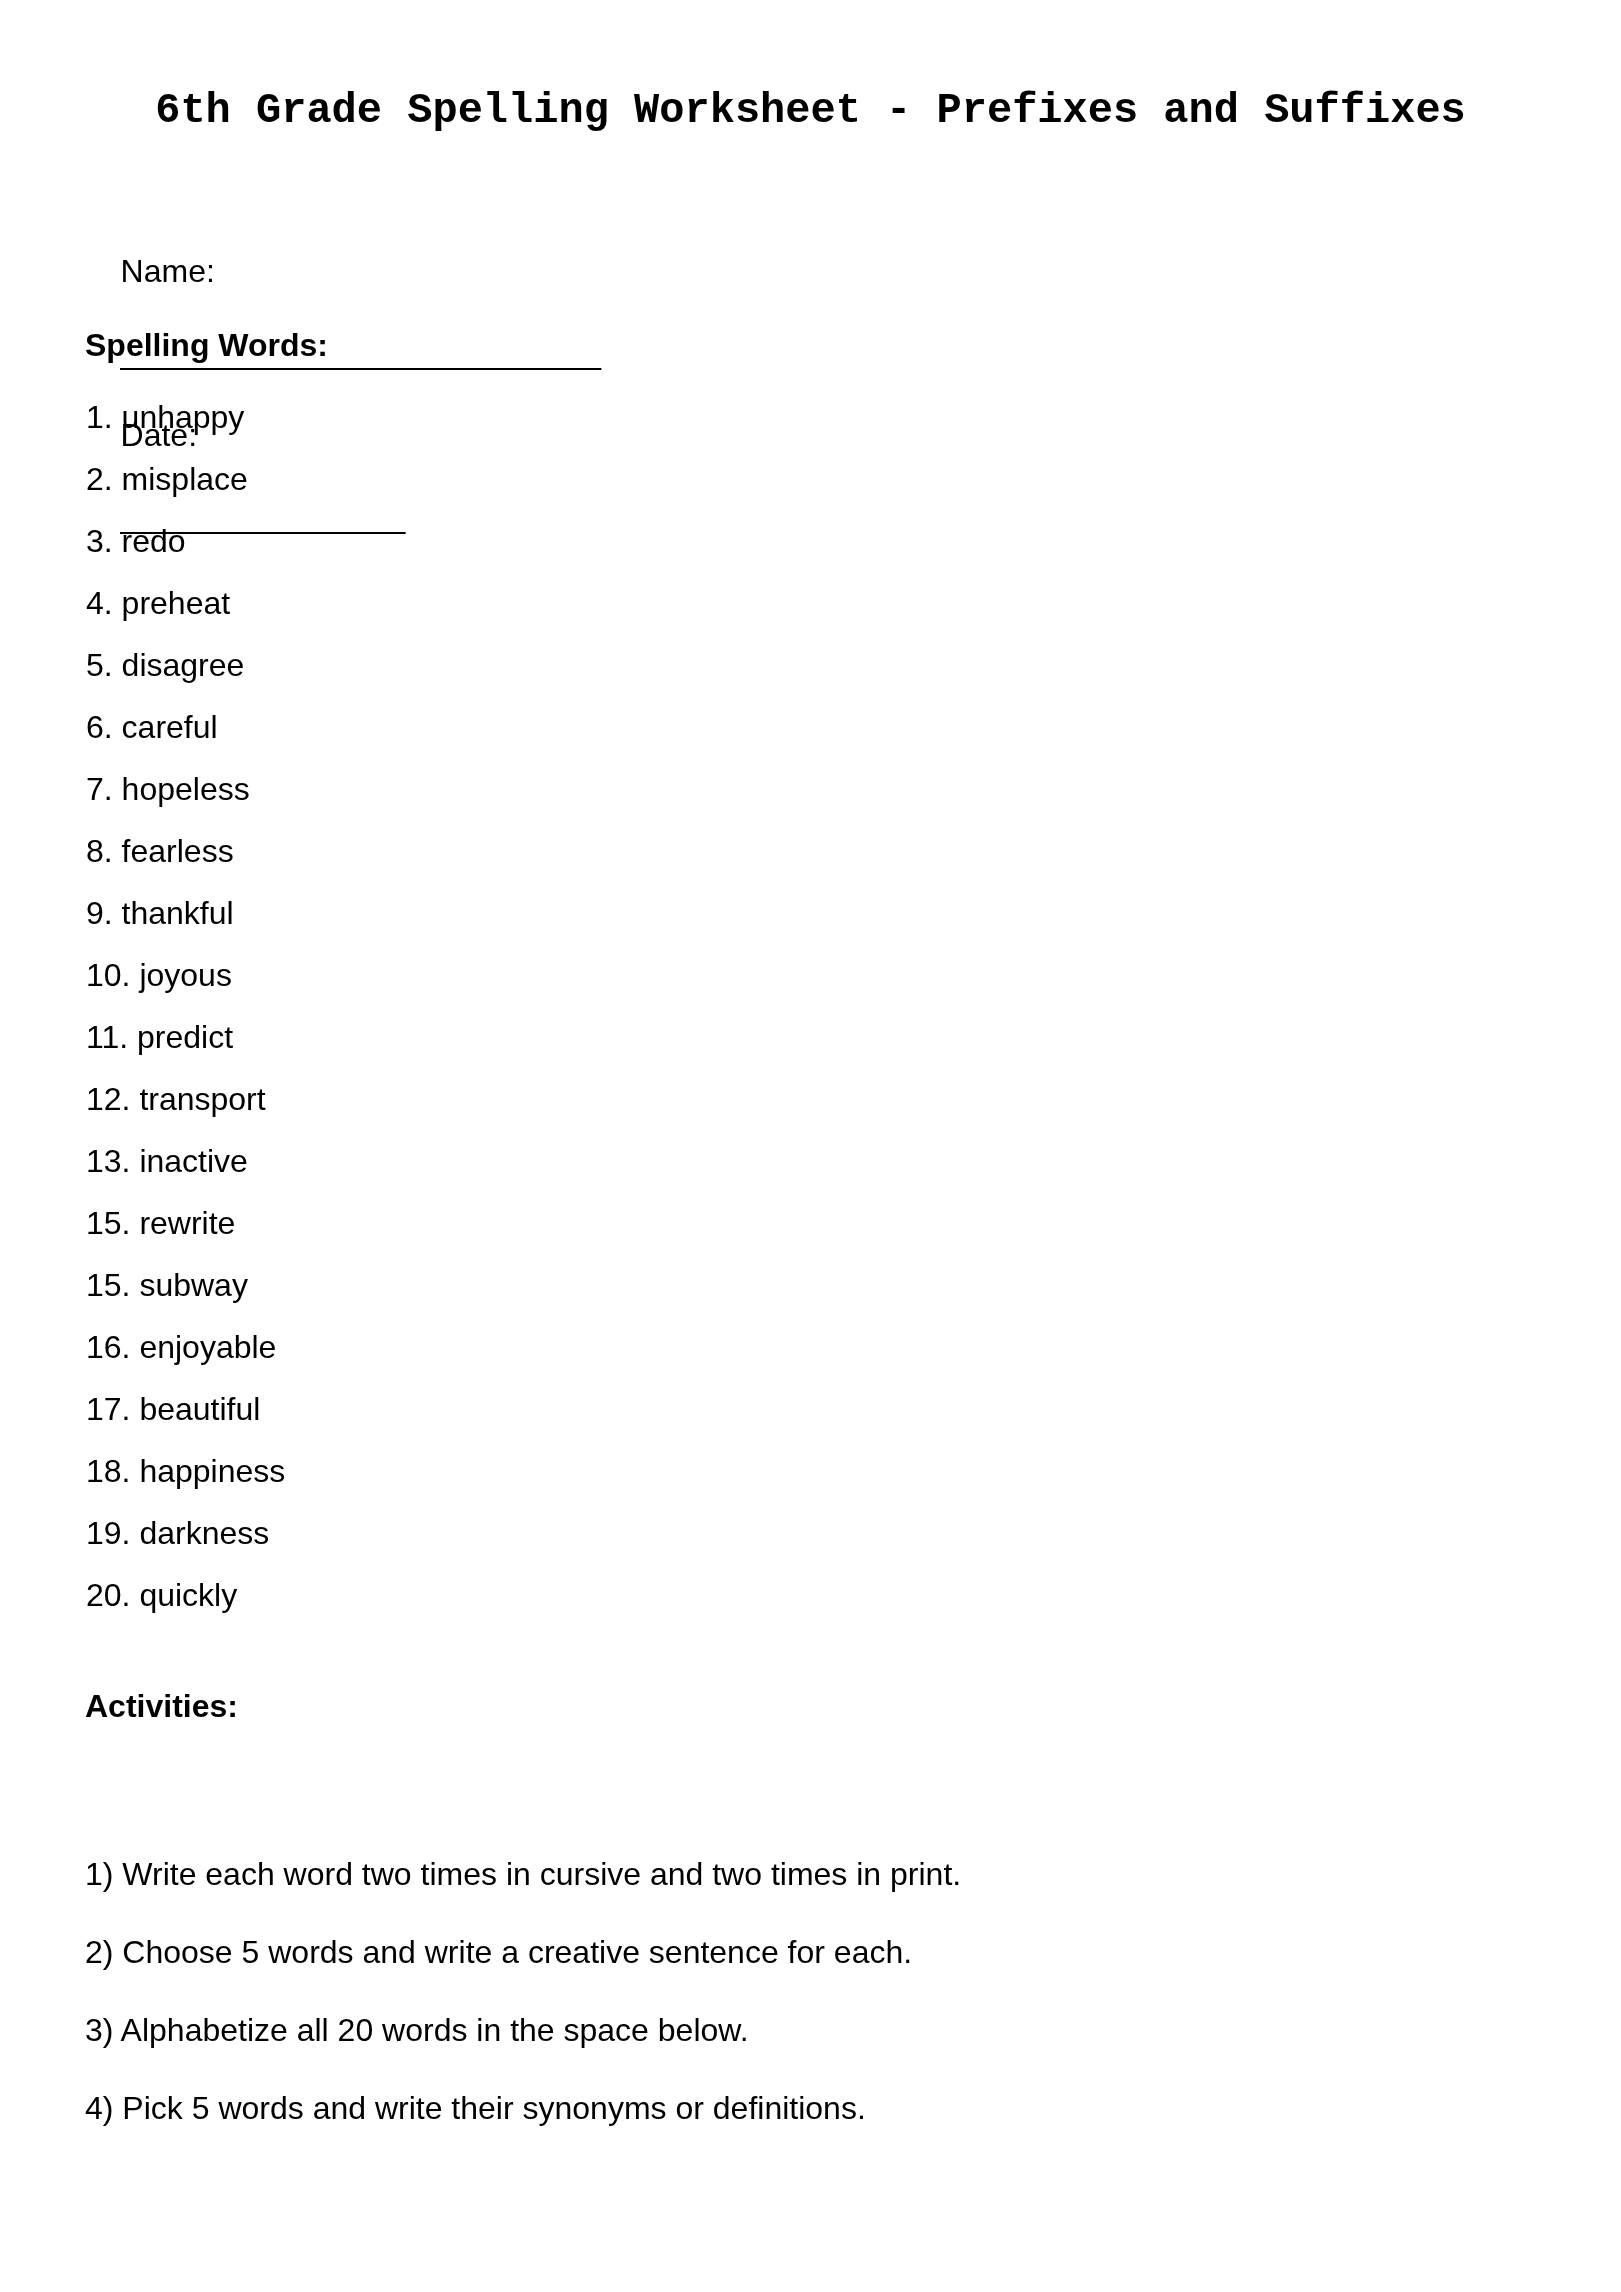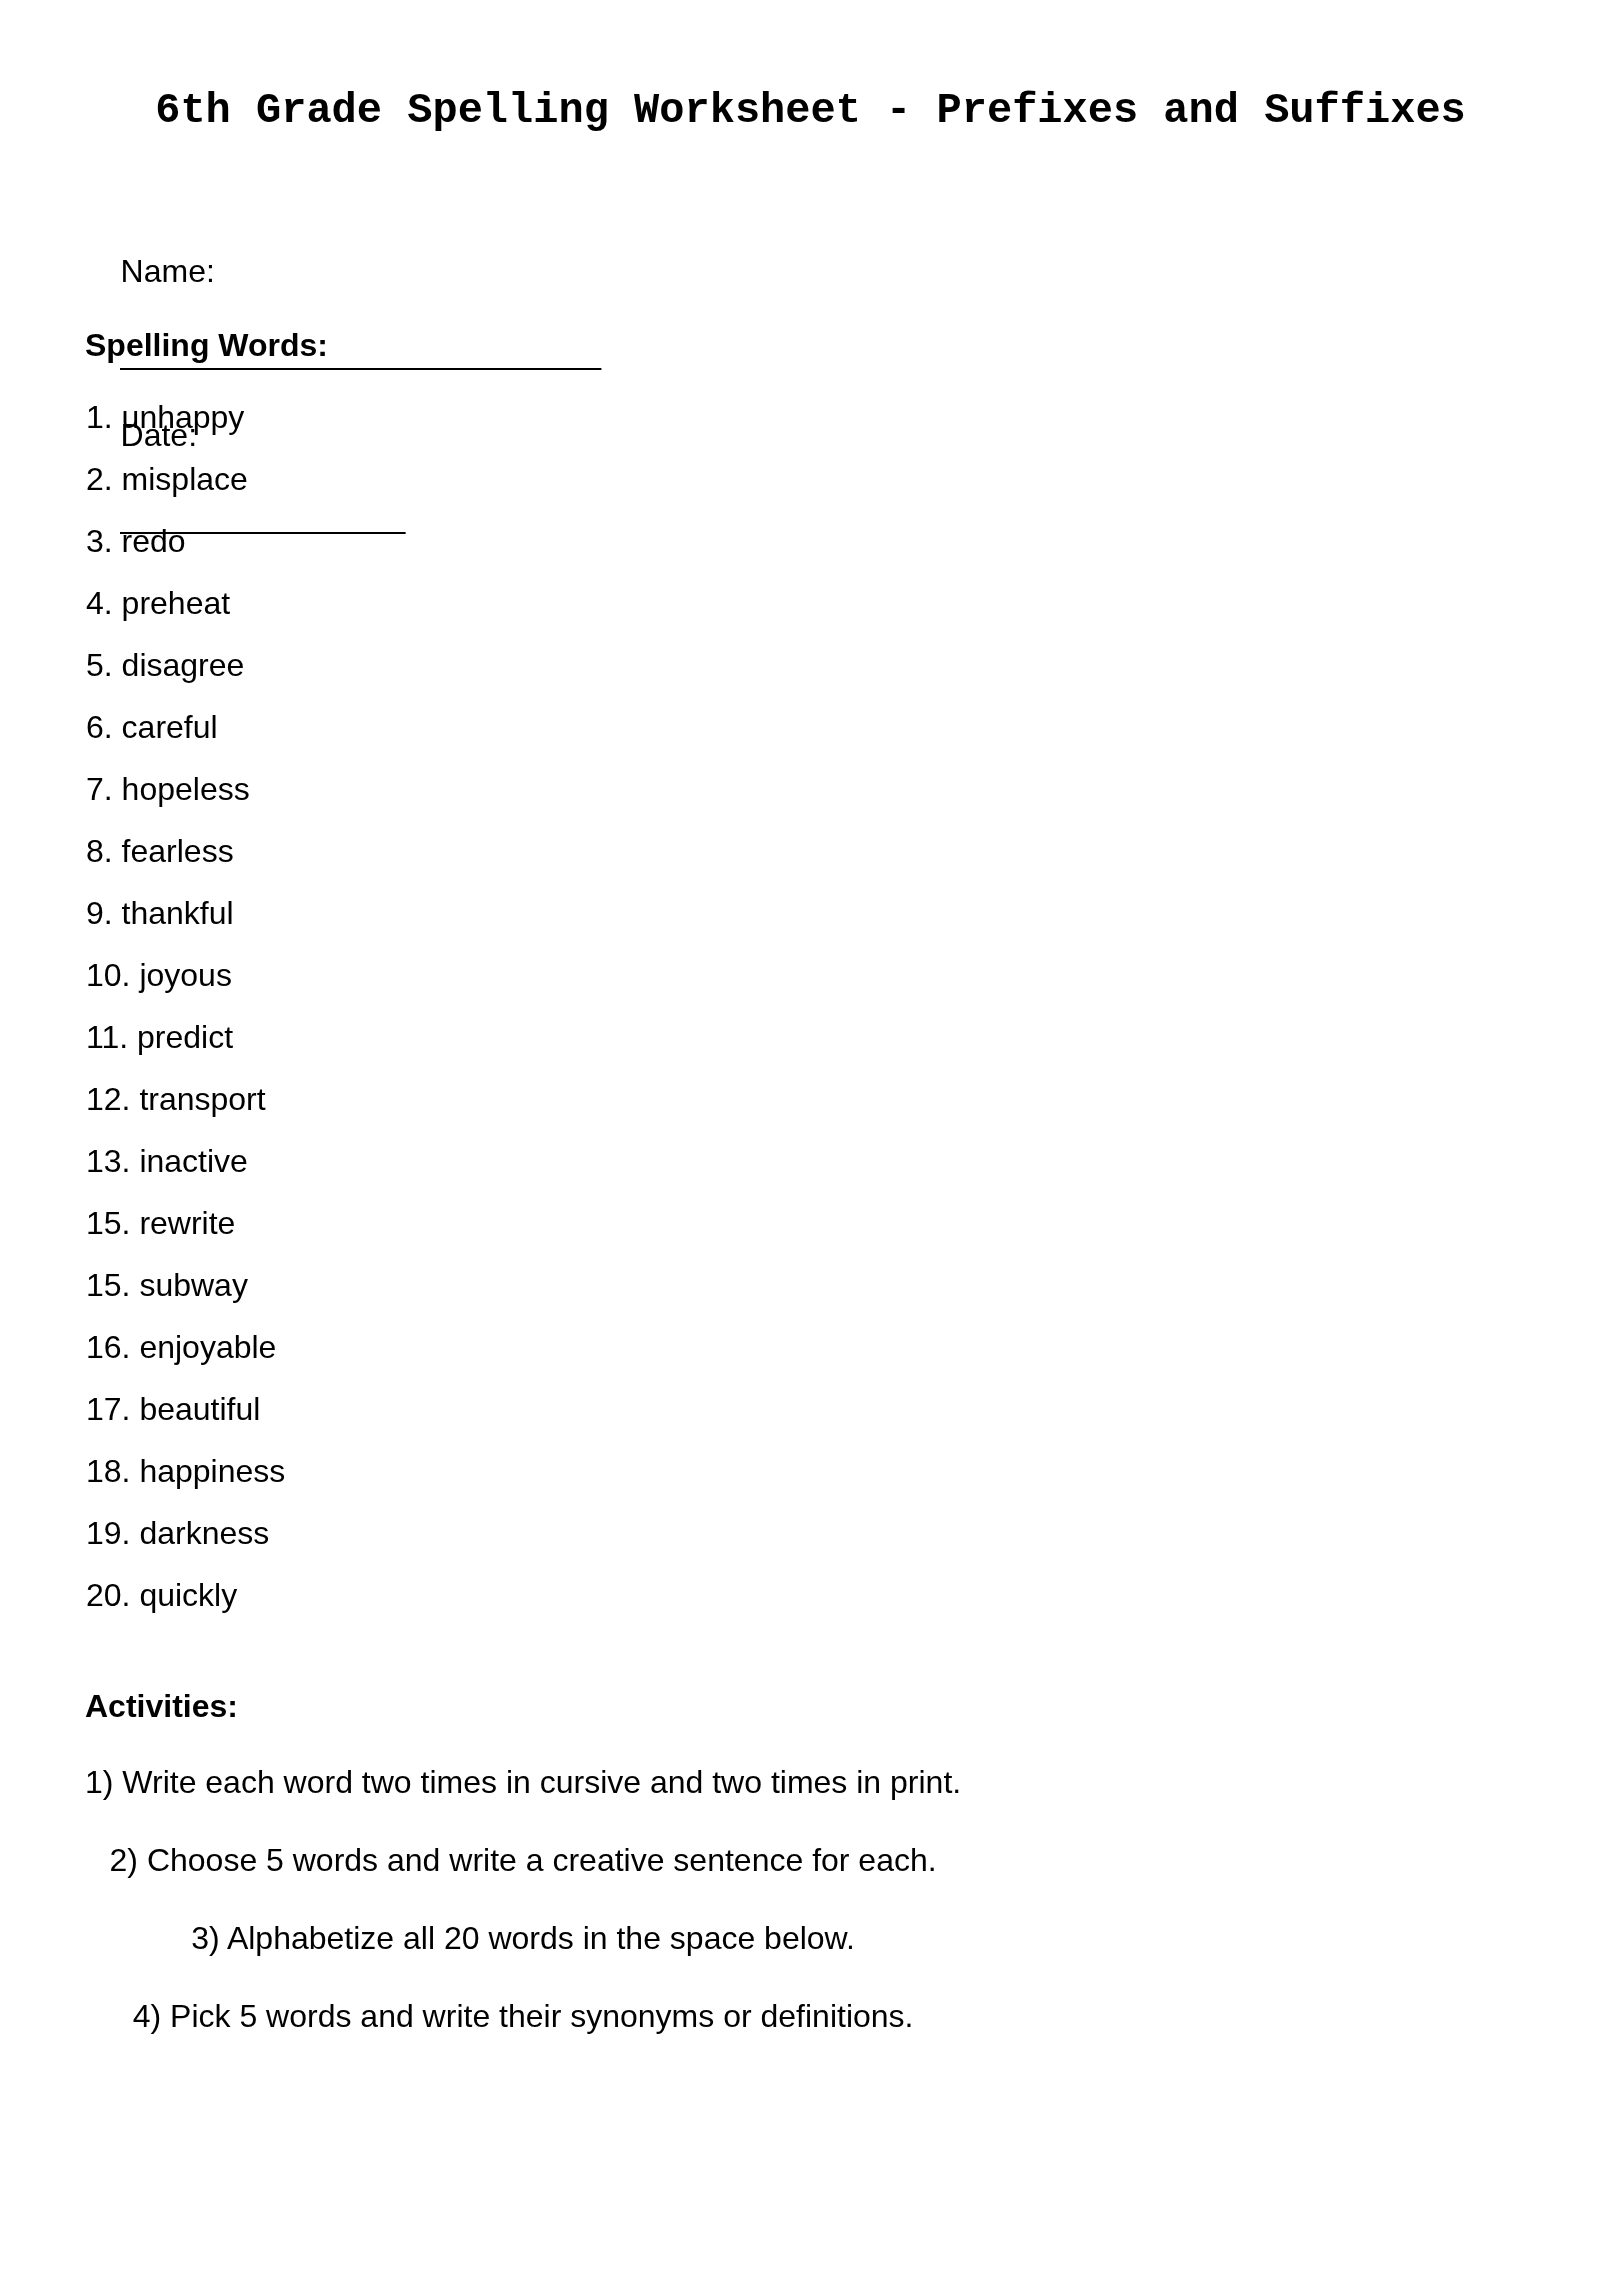--- a/index.html
+++ b/index.html
@@ -16,21 +16,21 @@
       position: absolute; left: 85px; top: 210px; font-size: 32px; line-height: 41px;
       white-space: pre;
     }
     .name-date span { white-space: pre; }
     .gap { display: inline-block; width: 33px; }
     .section-heading {
       position: absolute; left: 85px; font-size: 32px; font-weight: bold; line-height: 41px; margin: 0;
     }
     .words { position: absolute; left: 85px; top: 396px; margin: 1px; padding: 0; list-style: none; }
     .words li { font-size: 32px; line-height: 41px; height: 62px; }
-    .activities { position: absolute; left: 85px; top: 1762px; margin: 0; padding: 0; list-style: none; text-align: center; }
+    .activities { position: absolute; left: 85px; top: 1854px; margin: 0; padding: 0; list-style: none; }
     .activities li { font-size: 32px; line-height: 41px; height: 78px; }
   </style>
 </head>
 <body>
 
 <div class="page">
   <h1 class="title">6th Grade Spelling Worksheet - Prefixes and Suffixes</h1>
 
   <div class="name-date">
     <span>Name:</span>

